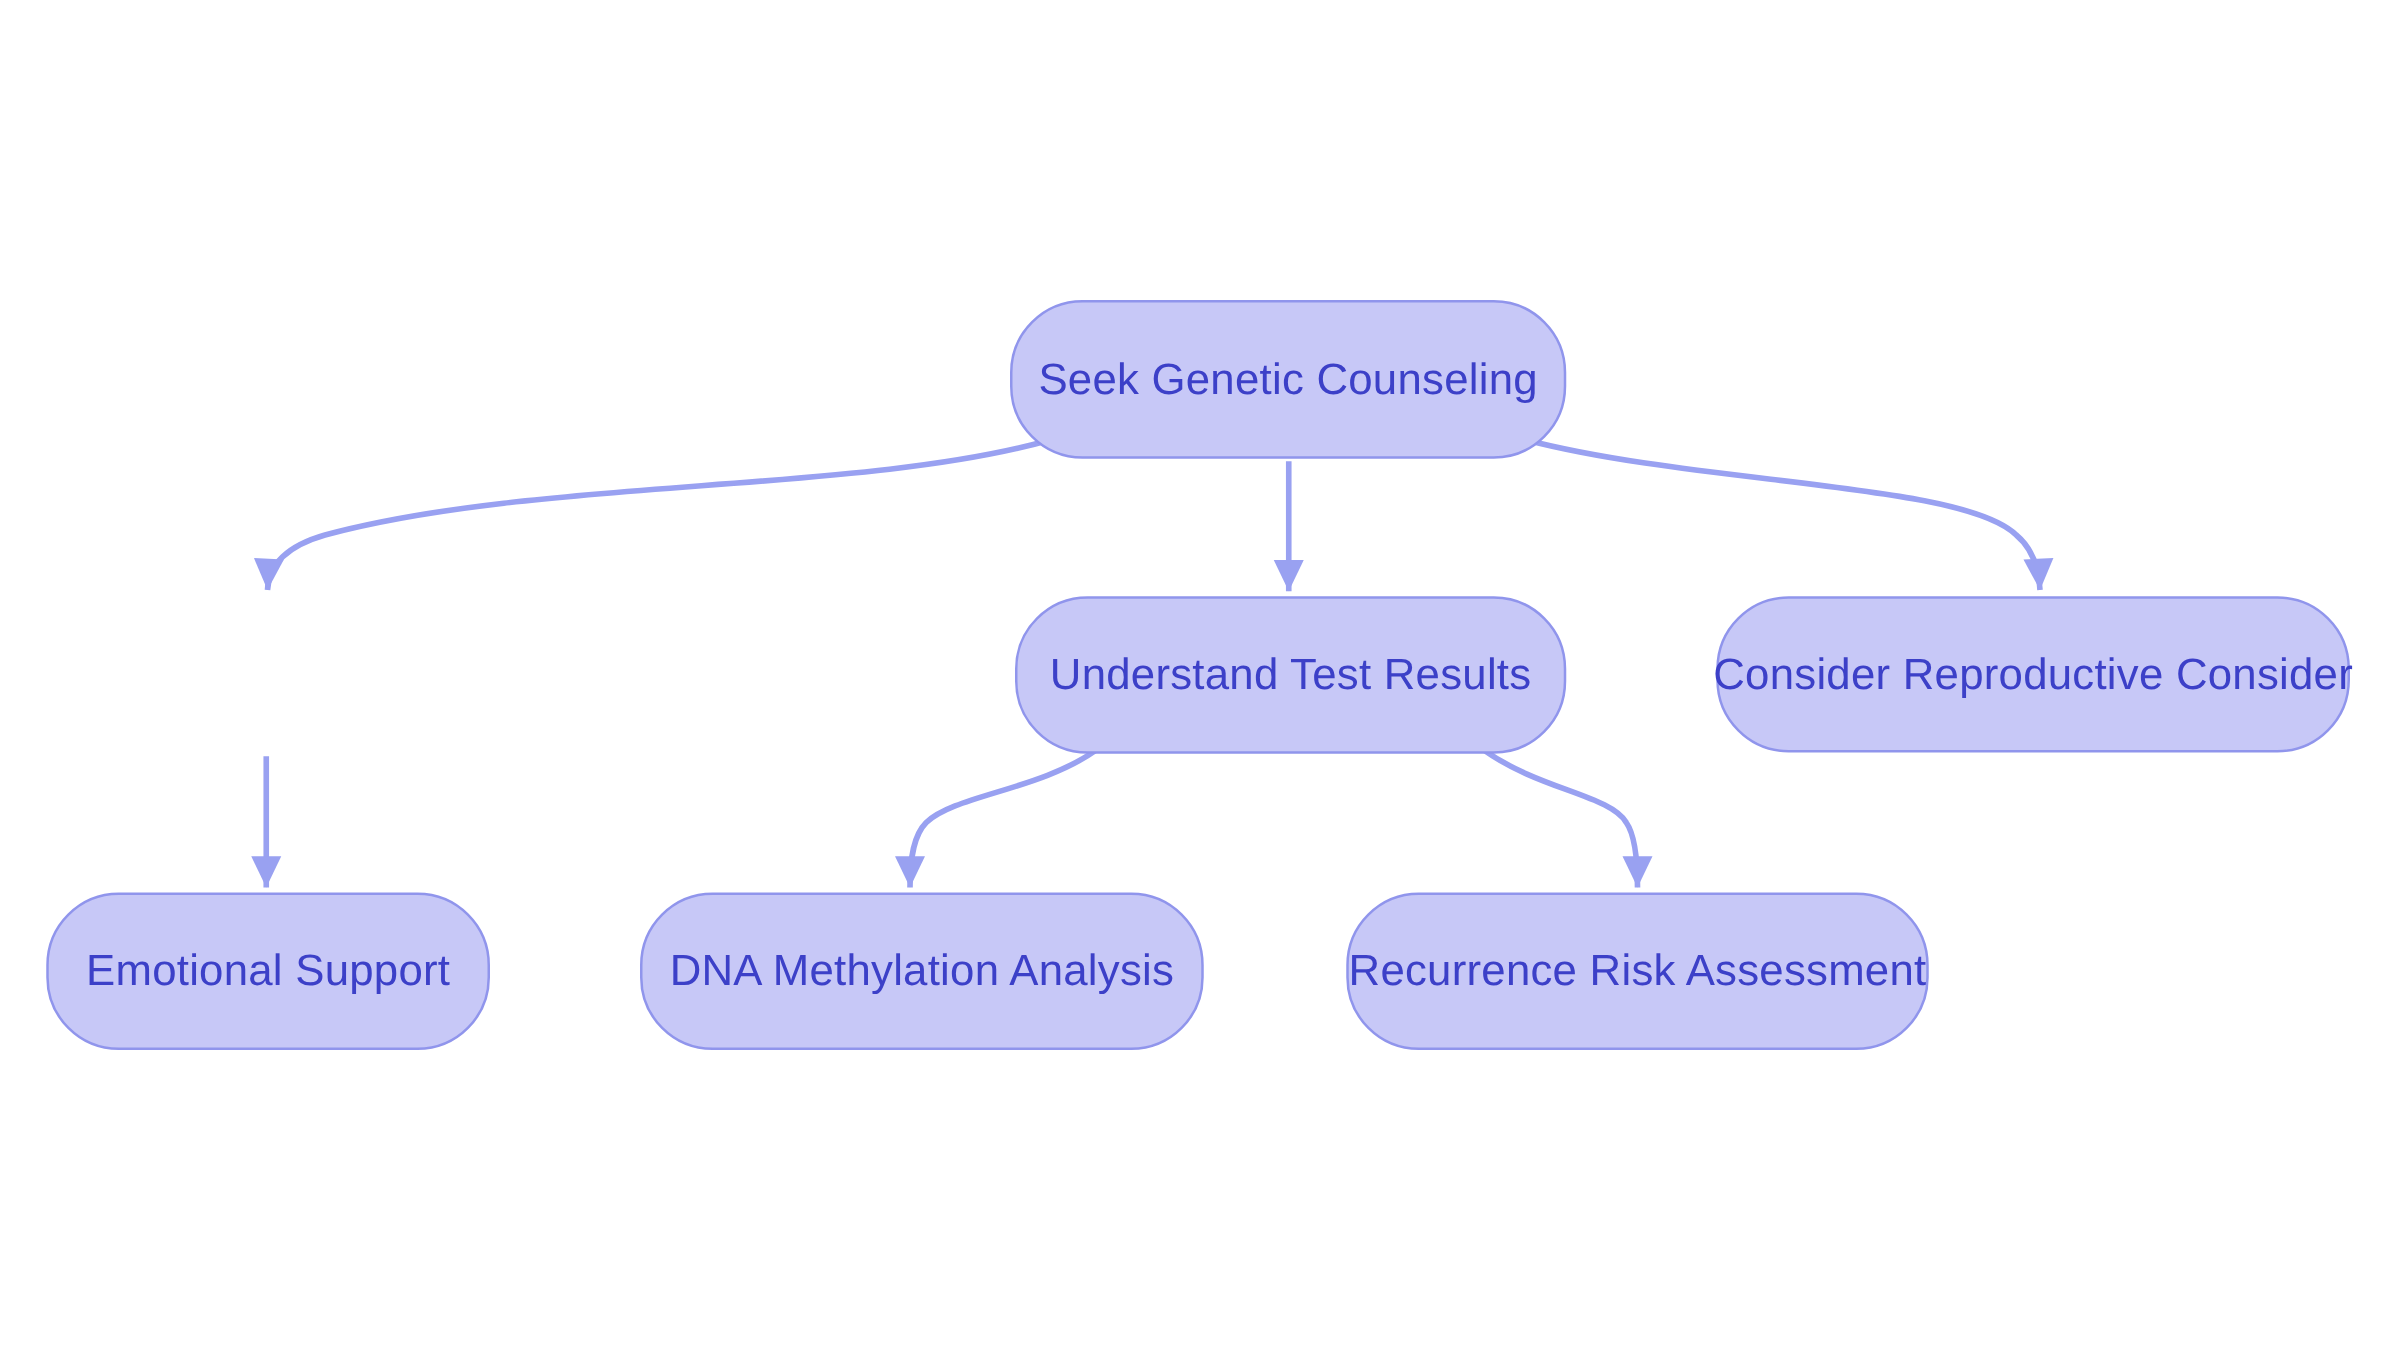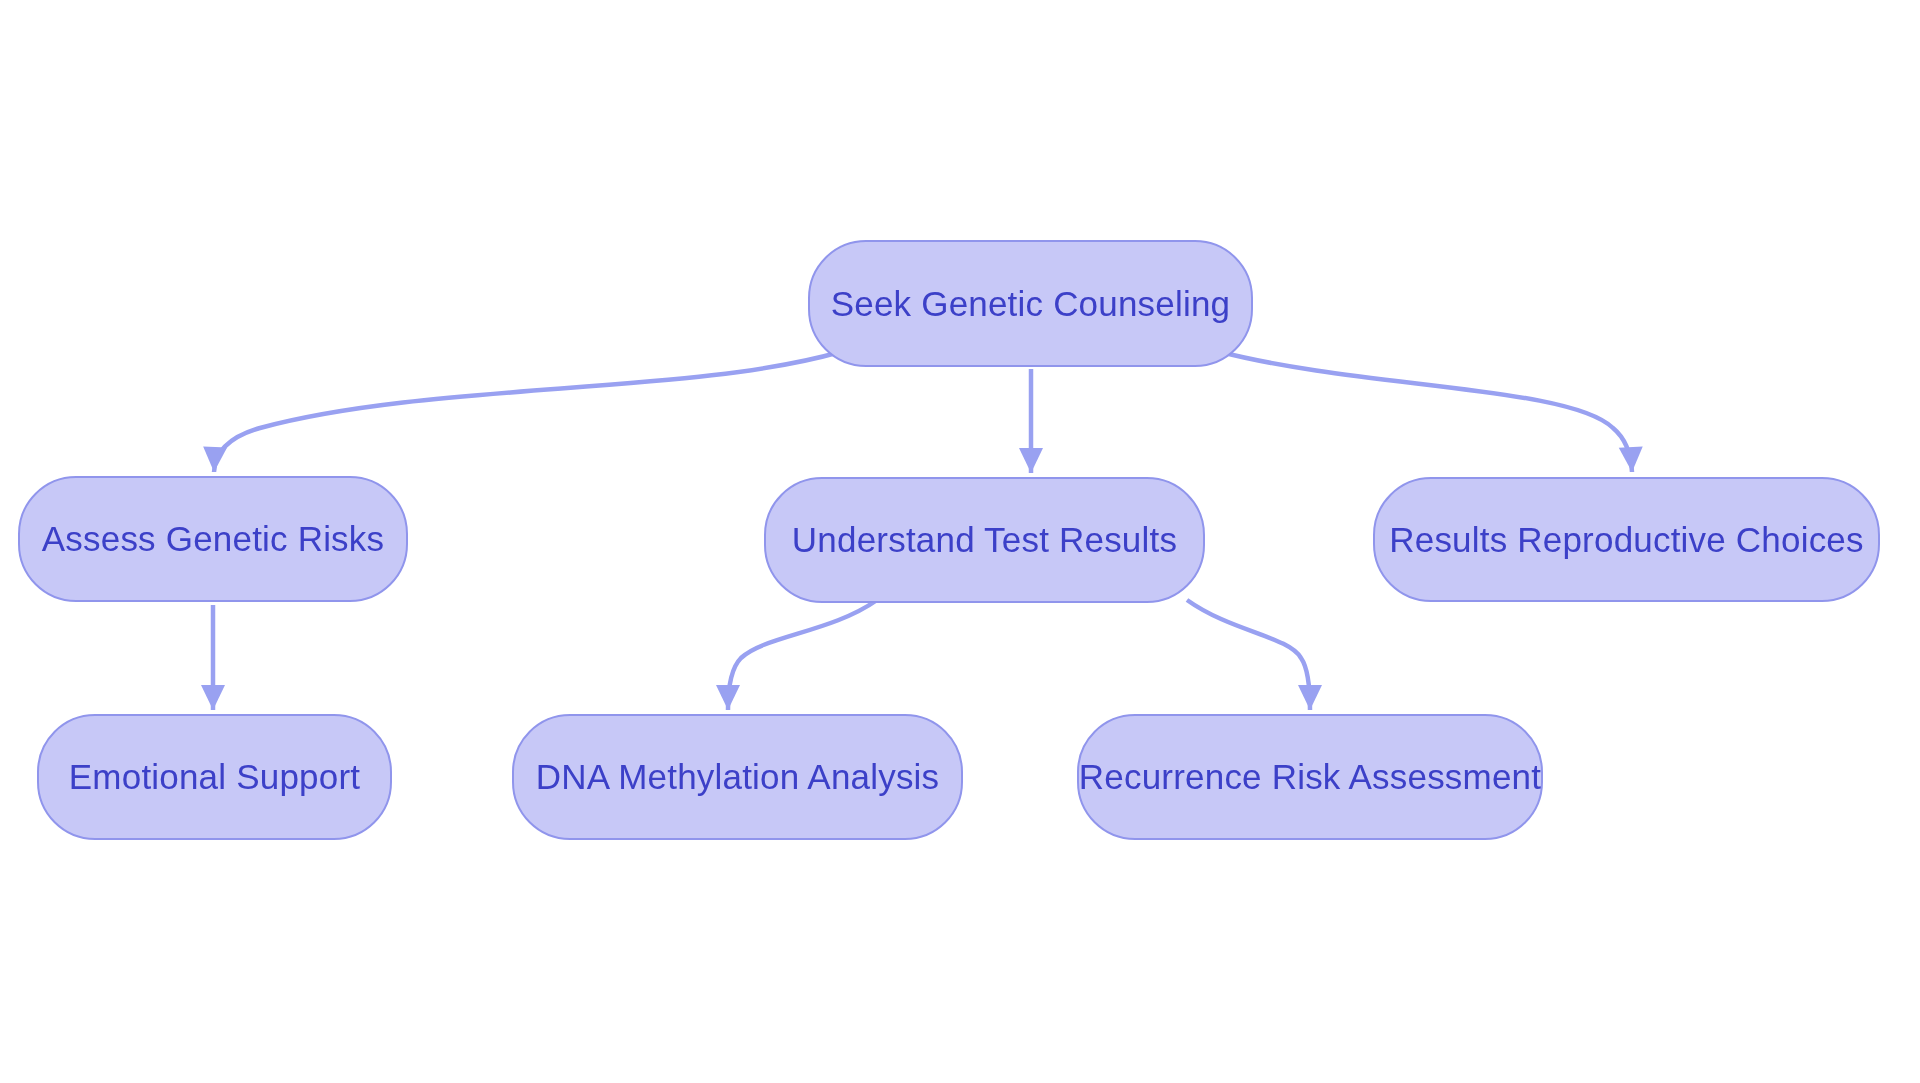--- a/index.html
+++ b/index.html
@@ -40,21 +40,21 @@
     border-radius:58px;
     color:var(--text);
     font-size:35px;
     letter-spacing:0.2px;
     text-align:center;
     white-space:nowrap;
   }
   
   .n-seek       {left:808px;  top:240px; width:445px; height:127px;}
   .n-assess     {left:18px;   top:476px; width:390px; height:126px;}
-  .n-understand {left:764px;  top:477px; width:441px; height:126px;}
+  .n-understand {left:812px;  top:477px; width:441px; height:126px;}
   .n-consider   {left:1373px; top:477px; width:507px; height:125px;}
   .n-emotional  {left:37px;   top:714px; width:355px; height:126px;}
   .n-dna        {left:512px;  top:714px; width:451px; height:126px;}
   .n-recurrence {left:1077px; top:714px; width:466px; height:126px;}
 </style>
 </head>
 <body>
 
 <div class="canvas">
 
@@ -69,30 +69,27 @@
     <path class="edge" d="M 1221 352 C 1360 388, 1570 386, 1613 428 C 1625 438, 1631 452, 1632 472" marker-end="url(#arrowhead)"></path>
     <path class="edge" d="M 213 605 L 213 710" marker-end="url(#arrowhead)"></path>
     <path class="edge" d="M 877 600 C 832 632, 764 636, 741 658 C 731 668, 728 686, 728 710" marker-end="url(#arrowhead)"></path>
     <path class="edge" d="M 1187 600 C 1232 632, 1288 636, 1301 658 C 1308 668, 1310 686, 1310 710" marker-end="url(#arrowhead)"></path>
   </svg>
 
   <div class="node n-seek">
     <span>Seek Genetic Counseling</span>
   </div>
 
-  <div class="node n-assess">
-    <span>Assess Genetic Risks</span>
-  </div>
 
   <div class="node n-understand">
     <span>Understand Test Results</span>
   </div>
 
   <div class="node n-consider">
-    <span>Results Reproductive Choices</span>
+    <span>Consider Reproductive Consider</span>
   </div>
 
   <div class="node n-emotional">
     <span>Emotional Support</span>
   </div>
 
   <div class="node n-recurrence">
     <span>Recurrence Risk Assessment</span>
   </div>
 

